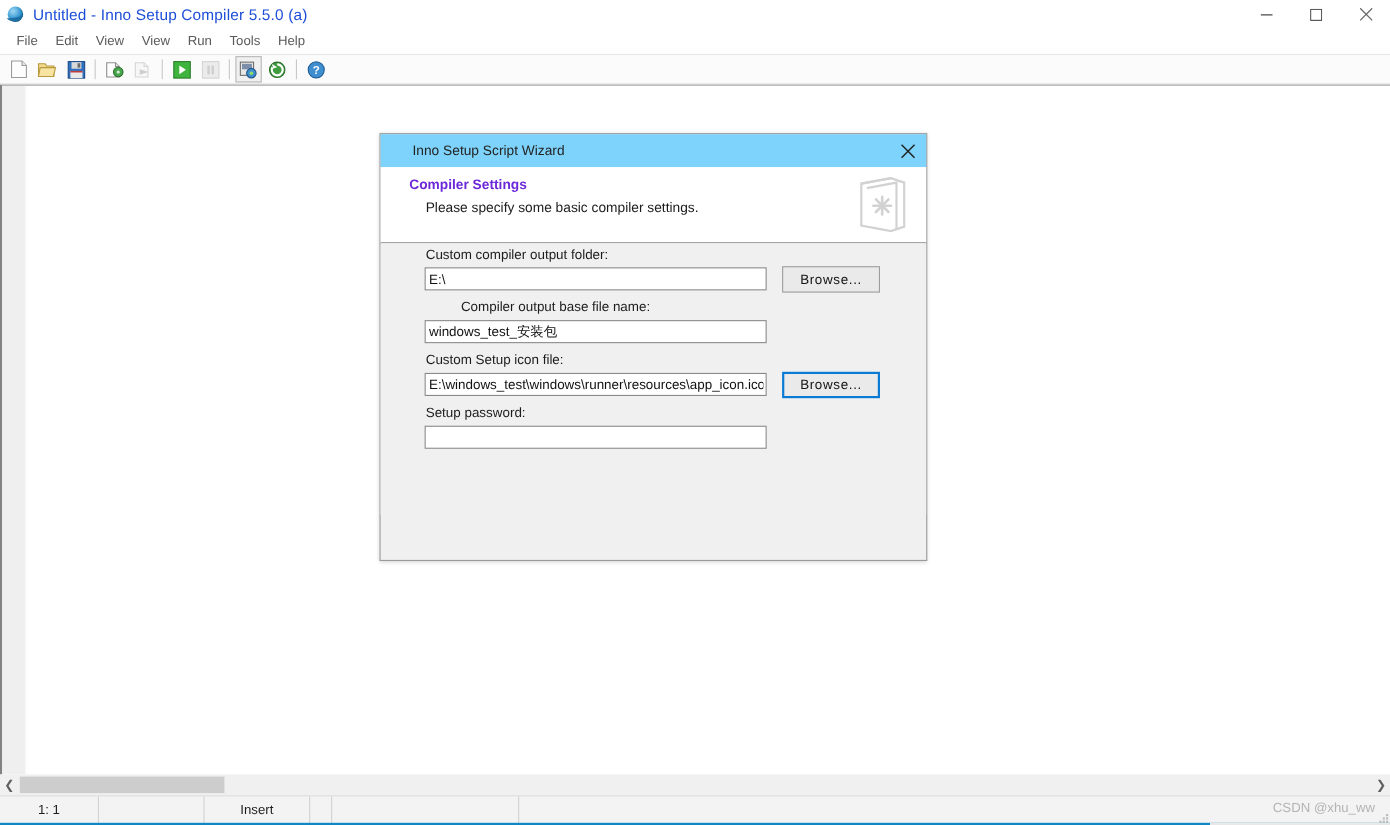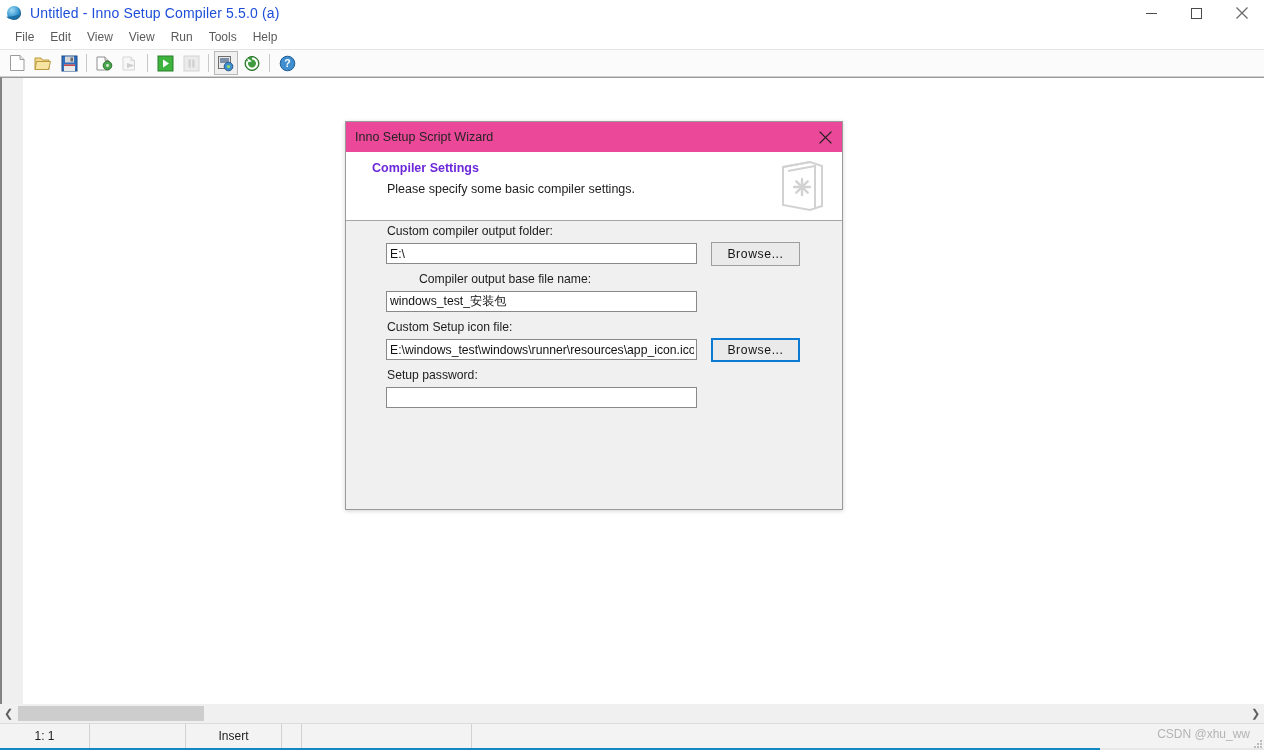--- a/index.html
+++ b/index.html
@@ -187,22 +187,22 @@
     position: absolute;
     left: 345px; top: 121px;
     width: 498px; height: 389px;
     background: #f0f0f0;
     border: 1px solid #9a9a9a;
     box-shadow: 0 1px 4px rgba(0,0,0,.18);
   }
   .dlg-titlebar {
     position: absolute; left: 0; top: 0;
     width: 100%; height: 30px;
-    background: #ec4899;
-    display: flex; align-items: center;
+    background: #7dd3fc;
+    display: flex; align-items: center; padding-left: 20px;
   }
   .dlg-title {
     font-size: 12.5px; color: #242424;
     margin-left: 9px;
   }
   .dlg-close {
     position: absolute; right: 4px; top: 2px;
     width: 26px; height: 26px;
     display: flex; align-items: center; justify-content: center;
     color: #2b2b2b;

